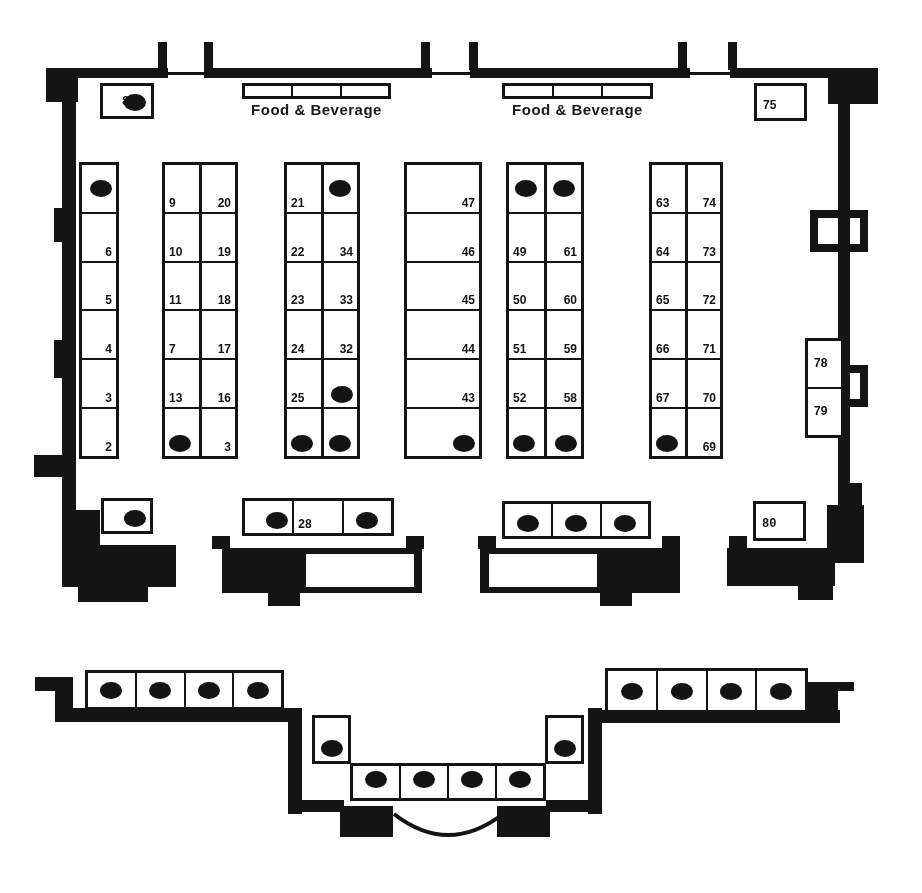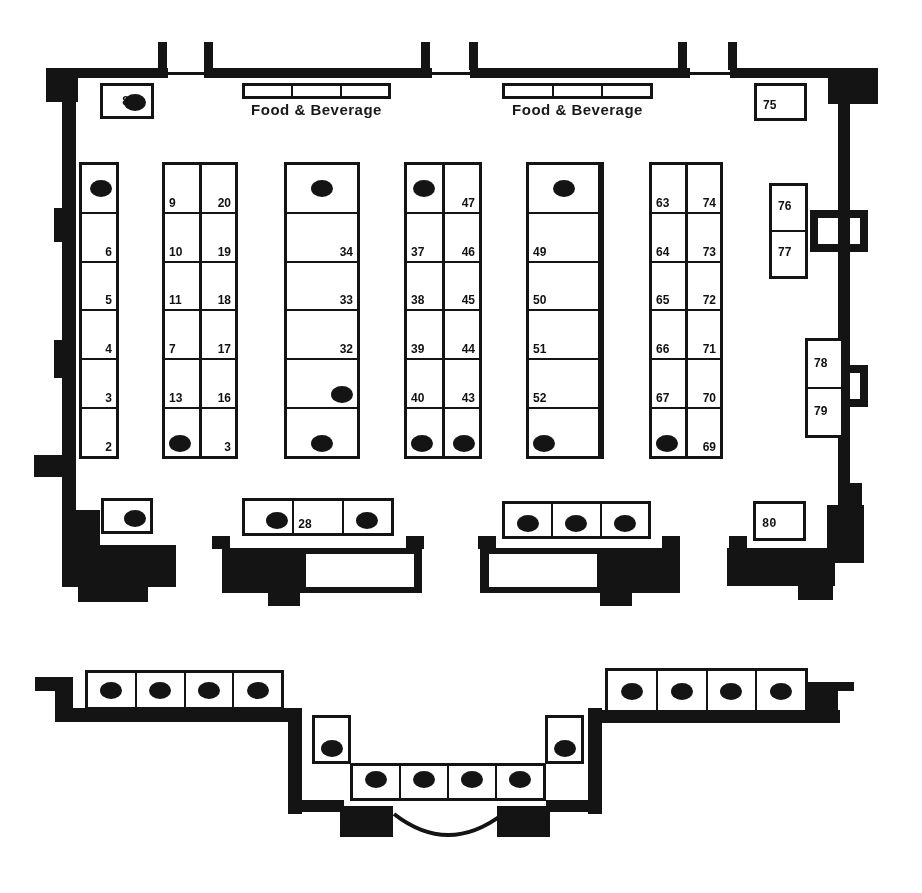--- a/index.html
+++ b/index.html
@@ -184,20 +184,40 @@
         </div>
         <div class="cell">
           <span class="num pos-br">16</span>
         </div>
         <div class="cell">
           <span class="num pos-br">3</span>
         </div>
       </div>
   </div>
   <div class="tbl h" style="left:284px;top:162px;width:76px;height:297px;">
+    <div class="subcol first">
+        <div class="cell">
+          <span class="num pos-bl">21</span>
+        </div>
+        <div class="cell">
+          <span class="num pos-bl">22</span>
+        </div>
+        <div class="cell">
+          <span class="num pos-bl">23</span>
+        </div>
+        <div class="cell">
+          <span class="num pos-bl">24</span>
+        </div>
+        <div class="cell">
+          <span class="num pos-bl">25</span>
+        </div>
+        <div class="cell">
+          <div class="dot pos-bl"></div>
+        </div>
+      </div>
     <div class="subcol">
         <div class="cell">
           <div class="dot pos-c"></div>
         </div>
         <div class="cell">
           <span class="num pos-br">34</span>
         </div>
         <div class="cell">
           <span class="num pos-br">33</span>
         </div>
@@ -206,80 +226,80 @@
         </div>
         <div class="cell">
           <div class="dot pos-br"></div>
         </div>
         <div class="cell">
           <div class="dot pos-bc"></div>
         </div>
       </div>
   </div>
   <div class="tbl h" style="left:404px;top:162px;width:78px;height:297px;">
+    <div class="subcol">
+        <div class="cell">
+          <span class="num pos-br">47</span>
+        </div>
+        <div class="cell">
+          <span class="num pos-br">46</span>
+        </div>
+        <div class="cell">
+          <span class="num pos-br">45</span>
+        </div>
+        <div class="cell">
+          <span class="num pos-br">44</span>
+        </div>
+        <div class="cell">
+          <span class="num pos-br">43</span>
+        </div>
+        <div class="cell">
+          <div class="dot pos-br"></div>
+        </div>
+      </div>
+  </div>
+  <div class="tbl h" style="left:506px;top:162px;width:78px;height:297px;">
     <div class="subcol first">
         <div class="cell">
           <div class="dot pos-c"></div>
         </div>
         <div class="cell">
-          <span class="num pos-bl">37</span>
-        </div>
-        <div class="cell">
-          <span class="num pos-bl">38</span>
-        </div>
-        <div class="cell">
-          <span class="num pos-bl">39</span>
-        </div>
-        <div class="cell">
-          <span class="num pos-bl">40</span>
+          <span class="num pos-bl">49</span>
+        </div>
+        <div class="cell">
+          <span class="num pos-bl">50</span>
+        </div>
+        <div class="cell">
+          <span class="num pos-bl">51</span>
+        </div>
+        <div class="cell">
+          <span class="num pos-bl">52</span>
         </div>
         <div class="cell">
           <div class="dot pos-bl"></div>
         </div>
       </div>
     <div class="subcol">
         <div class="cell">
-          <span class="num pos-br">47</span>
-        </div>
-        <div class="cell">
-          <span class="num pos-br">46</span>
-        </div>
-        <div class="cell">
-          <span class="num pos-br">45</span>
-        </div>
-        <div class="cell">
-          <span class="num pos-br">44</span>
-        </div>
-        <div class="cell">
-          <span class="num pos-br">43</span>
+          <div class="dot pos-c"></div>
+        </div>
+        <div class="cell">
+          <span class="num pos-br">61</span>
+        </div>
+        <div class="cell">
+          <span class="num pos-br">60</span>
+        </div>
+        <div class="cell">
+          <span class="num pos-br">59</span>
+        </div>
+        <div class="cell">
+          <span class="num pos-br">58</span>
         </div>
         <div class="cell">
           <div class="dot pos-br"></div>
-        </div>
-      </div>
-  </div>
-  <div class="tbl h" style="left:526px;top:162px;width:78px;height:297px;">
-    <div class="subcol first">
-        <div class="cell">
-          <div class="dot pos-c"></div>
-        </div>
-        <div class="cell">
-          <span class="num pos-bl">49</span>
-        </div>
-        <div class="cell">
-          <span class="num pos-bl">50</span>
-        </div>
-        <div class="cell">
-          <span class="num pos-bl">51</span>
-        </div>
-        <div class="cell">
-          <span class="num pos-bl">52</span>
-        </div>
-        <div class="cell">
-          <div class="dot pos-bl"></div>
         </div>
       </div>
   </div>
   <div class="tbl h" style="left:649px;top:162px;width:74px;height:297px;">
     <div class="subcol first">
         <div class="cell">
           <span class="num pos-bl">63</span>
         </div>
         <div class="cell">
           <span class="num pos-bl">64</span>
@@ -312,28 +332,20 @@
         </div>
         <div class="cell">
           <span class="num pos-br">70</span>
         </div>
         <div class="cell">
           <span class="num pos-br">69</span>
         </div>
       </div>
   </div>
 
-  <div class="tbl v" style="left:769px;top:183px;width:39px;height:96px;">
-    <div class="cell">
-      <span class="num" style="left:6px;top:14px;">76</span>
-    </div>
-    <div class="cell" style="border-top:2px solid #141414;">
-      <span class="num" style="left:6px;top:14px;">77</span>
-    </div>
-  </div>
   <div class="tbl v" style="left:769px;top:338px;width:39px;height:100px;margin-left:36px;">
     <div class="cell">
       <span class="num" style="left:6px;top:16px;">78</span>
     </div>
     <div class="cell" style="border-top:2px solid #141414;">
       <span class="num" style="left:6px;top:16px;">79</span>
     </div>
   </div>
 
   <div class="tbl h" style="left:101px;top:498px;width:52px;height:36px;">

